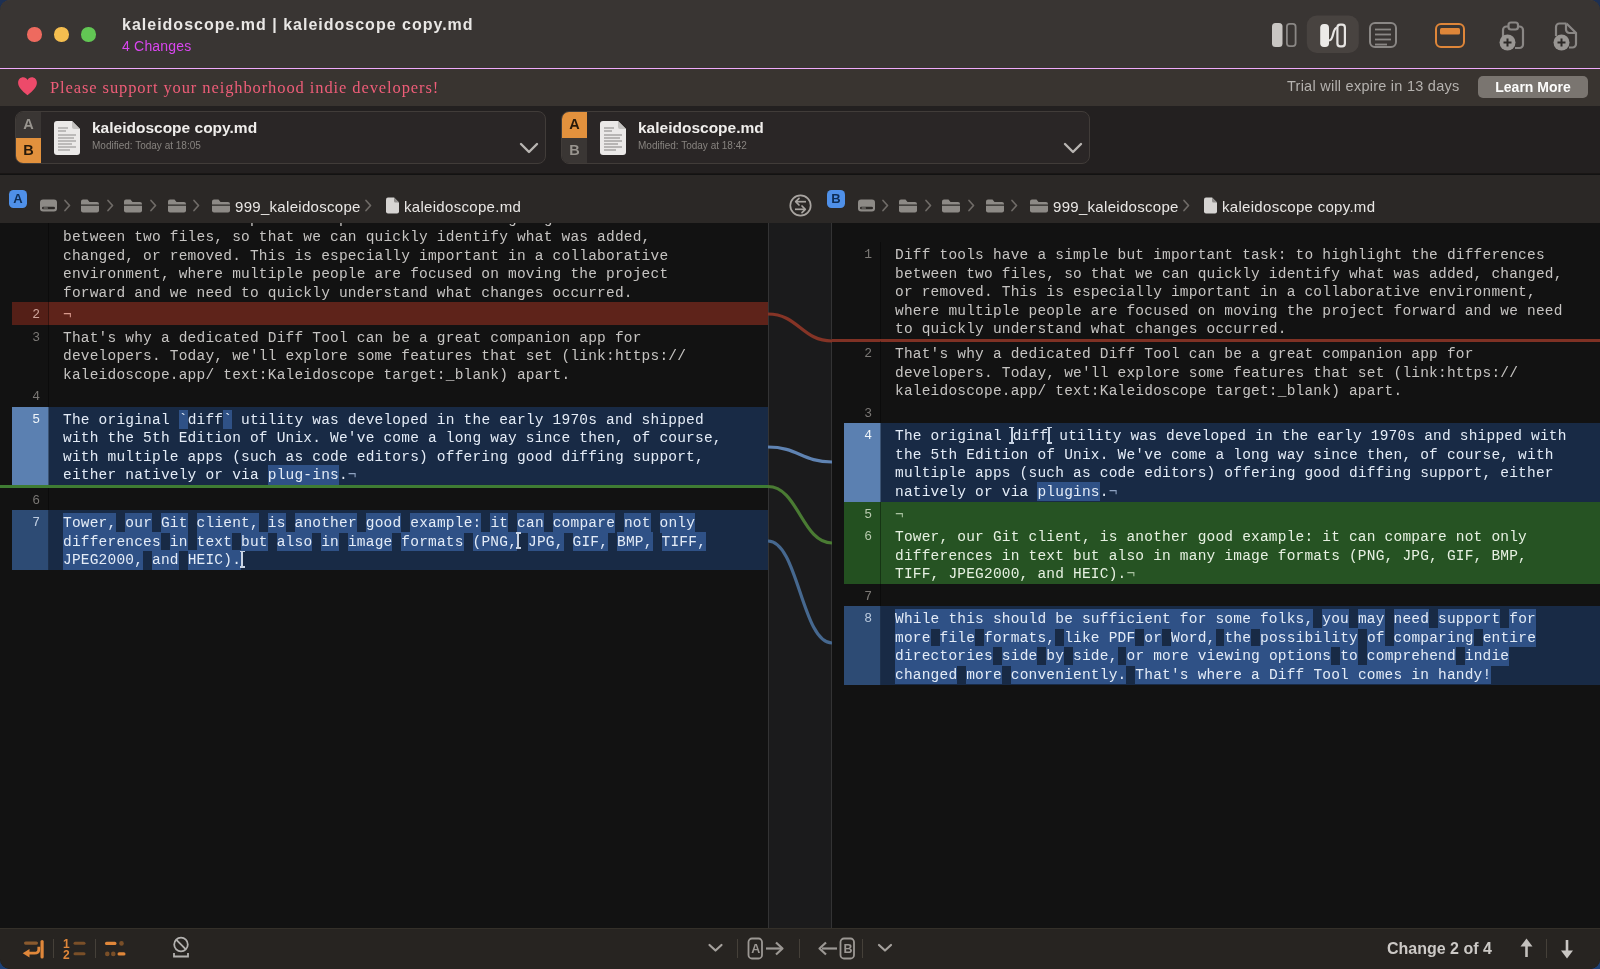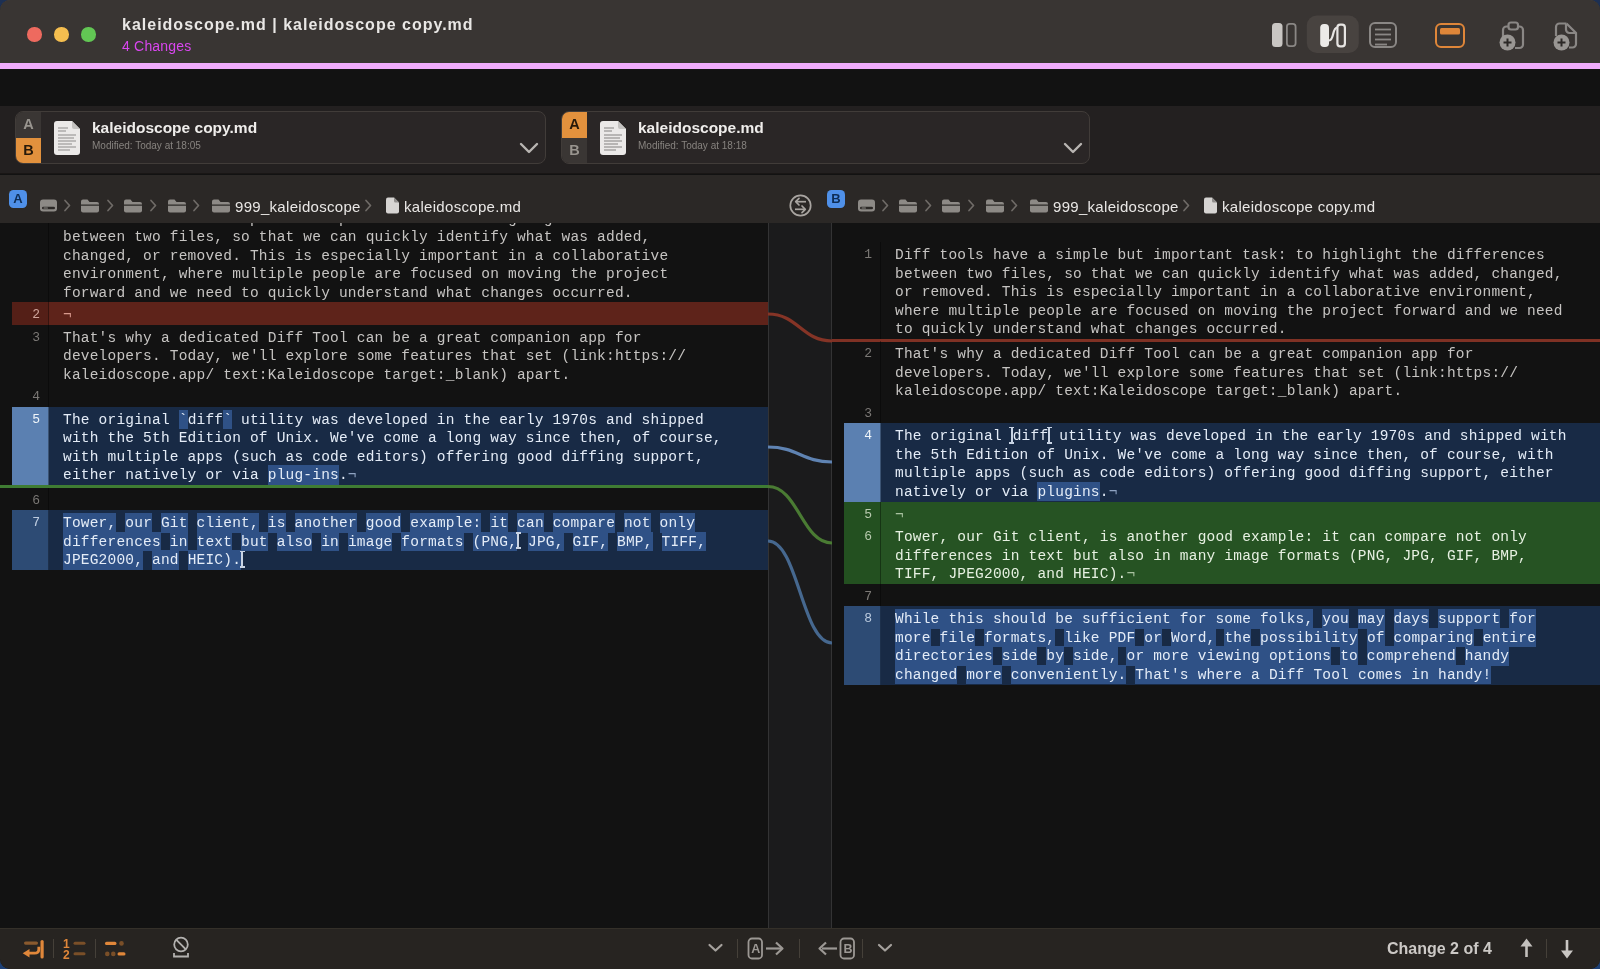--- a/index.html
+++ b/index.html
@@ -4,21 +4,21 @@
 <style>
 * { margin:0; padding:0; box-sizing:border-box; }
 html,body { width:1600px; height:969px; overflow:hidden; }
 body { background:linear-gradient(180deg,#1d3053 0%,#1c3a66 70%,#1d4076 100%);
   font-family:"Liberation Sans", sans-serif; }
 #win { position:absolute; left:0; top:0; width:1600px; height:969px;
   border-radius:10px; overflow:hidden; background:#121212;
   box-shadow: inset 0 1px 0 #55514e; }
 
 #titlebar { position:absolute; left:0; top:0; width:1600px; height:69px;
-  background:#393533; border-bottom:6px solid #f0abfc; }
+  background:#393533; border-bottom:1px solid #f0abfc; }
 .tl { position:absolute; top:27px; width:14.5px; height:14.5px; border-radius:50%; }
 #title { position:absolute; left:122px; top:16px; font-size:16px; font-weight:bold;
   color:#e9e7e5; letter-spacing:1.0px;}
 #subtitle { position:absolute; left:122px; top:38px; font-size:14px; color:#d946ef; letter-spacing:0.2px;}
 .hicon { position:absolute; top:0; }
 
 #banner { position:absolute; left:0; top:69px; width:1600px; height:37px; background:#393430; }
 #bannertext { position:absolute; left:50px; top:9px; font-family:"Liberation Serif",serif;
   font-size:16.5px; color:#ee5d78; letter-spacing:0.9px; }
 #trial { position:absolute; left:1287px; top:9px; font-size:14.5px; color:#b5b2af; letter-spacing:0.25px;}
@@ -122,20 +122,28 @@
       <path d="M 242.5 38.5 v 8 M 238.5 42.5 h 8" stroke="#2c2927" stroke-width="2"></path>
 
       <path d="M 301.5 23.5 h -7 a3.5 3.5 0 0 0 -3.5 3.5 v 9" fill="none" stroke="#8a8785" stroke-width="2.2"></path>
       <path d="M 301.5 23.5 l 9.5 9.5 v 11 a3.5 3.5 0 0 1 -3.5 3.5 h -3.5" fill="none" stroke="#8a8785" stroke-width="2.2"></path>
       <path d="M 301 24 v 5.5 a3.5 3.5 0 0 0 3.5 3.5 h 6" fill="none" stroke="#8a8785" stroke-width="2.2"></path>
       <circle cx="296.5" cy="42.5" r="8" fill="#999693"></circle>
       <path d="M 296.5 38.5 v 8 M 292.5 42.5 h 8" stroke="#2c2927" stroke-width="2"></path>
     </svg>
   </div>
 
+  <div id="banner">
+    <svg style="position:absolute;left:17px;top:7px" width="21" height="21" viewBox="0 0 23 23">
+      <path d="M11.5 21 C5 16 1.2 11.5 1.2 7.3 C1.2 3.9 3.8 1.5 6.8 1.5 C8.8 1.5 10.5 2.6 11.5 4.3 C12.5 2.6 14.2 1.5 16.2 1.5 C19.2 1.5 21.8 3.9 21.8 7.3 C21.8 11.5 18 16 11.5 21 Z" fill="#ed4a6a"></path>
+    </svg>
+    <div id="bannertext">Please support your neighborhood indie developers!</div>
+    <div id="trial">Trial will expire in 13 days</div>
+    <div id="learnmore">Learn More</div>
+  </div>
 
   <div id="selrow">
     <div class="selbox" style="left:15px; width:531px;">
       <div class="abcol">
         <div class="abcell cellA graycell">A</div>
         <div class="abcell cellB orangecell">B</div>
       </div>
       <svg class="docicon" width="30" height="36" viewBox="0 0 30 36">
         <path d="M2 4 a3 3 0 0 1 3-3 h15 l8 8 v23 a3 3 0 0 1 -3 3 h-20 a3 3 0 0 1 -3-3 Z" fill="#ebe9e8"></path>
         <path d="M20 1 l8 8 h-6 a2 2 0 0 1 -2-2 Z" fill="#c4c2c0"></path>
@@ -169,21 +177,21 @@
             <line x1="6" y1="11" x2="14" y2="11"></line>
           <line x1="6" y1="15" x2="24" y2="15"></line>
             <line x1="6" y1="18" x2="22" y2="18"></line>
           <line x1="6" y1="21" x2="24" y2="21"></line>
             <line x1="6" y1="24" x2="20" y2="24"></line>
           <line x1="6" y1="27" x2="24" y2="27"></line>
             <line x1="6" y1="30" x2="18" y2="30"></line>
         </g>
       </svg>
       <div class="seltitle">kaleidoscope.md</div>
-      <div class="selsub">Modified: Today at 18:18</div>
+      <div class="selsub">Modified: Today at 18:42</div>
       <svg class="selchev" style="left:501px" width="20" height="12" viewBox="0 0 20 12">
         <path d="M2 2 L10 10 L18 2" fill="none" stroke="#b8b5b2" stroke-width="2.4" stroke-linecap="round" stroke-linejoin="round"></path>
       </svg>
     </div>
   </div>
 
   <div id="crumbrow">
     <svg style="position:absolute;left:0;top:0" width="1600" height="48" viewBox="0 0 1600 48">
       <defs>
         <g id="folder">
@@ -343,23 +351,23 @@
 TIFF, JPEG2000, and HEIC).<span class="dimg">¬</span></div>
       </div>
       <div class="row" style="top:360.5px;width:768px;height:22.5px">
         <div class="gut"></div>
           <div class="num">7</div>
         <div class="txt"></div>
       </div>
       <div class="row row-blue" style="top:383px;width:768px;height:78.5px">
         <div class="gut gut-mblue"></div>
           <div class="num">8</div>
-        <div class="txt"><span class="hl">While this should be sufficient for some folks,</span> <span class="hl">you</span> <span class="hl">may</span> <span class="hl">days</span> <span class="hl">support</span> <span class="hl">for</span>
+        <div class="txt"><span class="hl">While this should be sufficient for some folks,</span> <span class="hl">you</span> <span class="hl">may</span> <span class="hl">need</span> <span class="hl">support</span> <span class="hl">for</span>
 <span class="hl">more</span> <span class="hl">file</span> <span class="hl">formats,</span> <span class="hl">like PDF</span> <span class="hl">or</span> <span class="hl">Word,</span> <span class="hl">the</span> <span class="hl">possibility</span> <span class="hl">of</span> <span class="hl">comparing</span> <span class="hl">entire</span>
-<span class="hl">directories</span> <span class="hl">side</span> <span class="hl">by</span> <span class="hl">side,</span> <span class="hl">or more viewing options</span> <span class="hl">to</span> <span class="hl">comprehend</span> <span class="hl">handy</span>
+<span class="hl">directories</span> <span class="hl">side</span> <span class="hl">by</span> <span class="hl">side,</span> <span class="hl">or more viewing options</span> <span class="hl">to</span> <span class="hl">comprehend</span> <span class="hl">indie</span>
 <span class="hl">changed</span> <span class="hl">more</span> <span class="hl">conveniently.</span> <span class="hl">That's where a Diff Tool comes in handy!</span></div>
       </div>
     </div>
   </div>
 
   <div id="bottombar">
     <div class="vsep" style="left:53px"></div>
     <div class="vsep" style="left:95px"></div>
     <div class="vsep" style="left:737px"></div>
     <div class="vsep" style="left:799px"></div>

